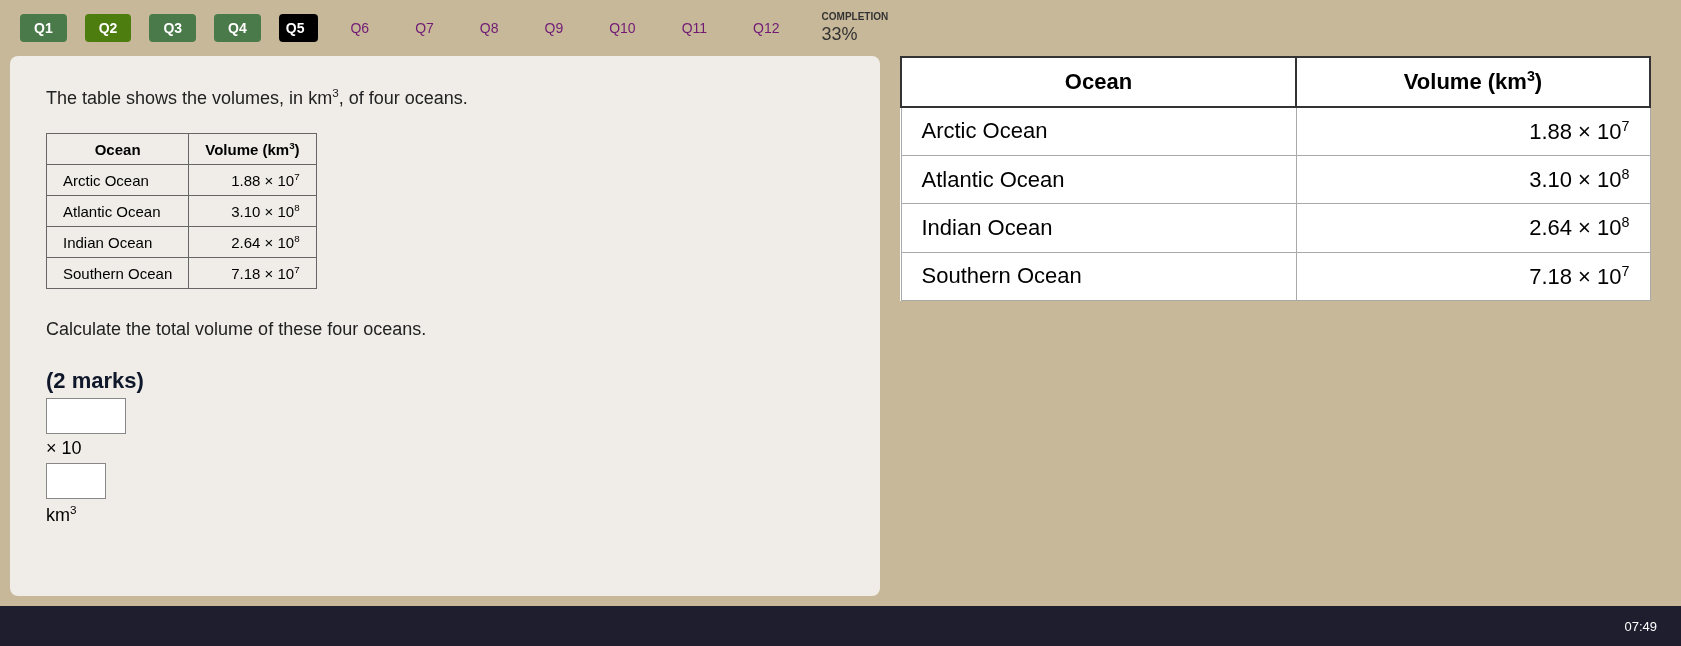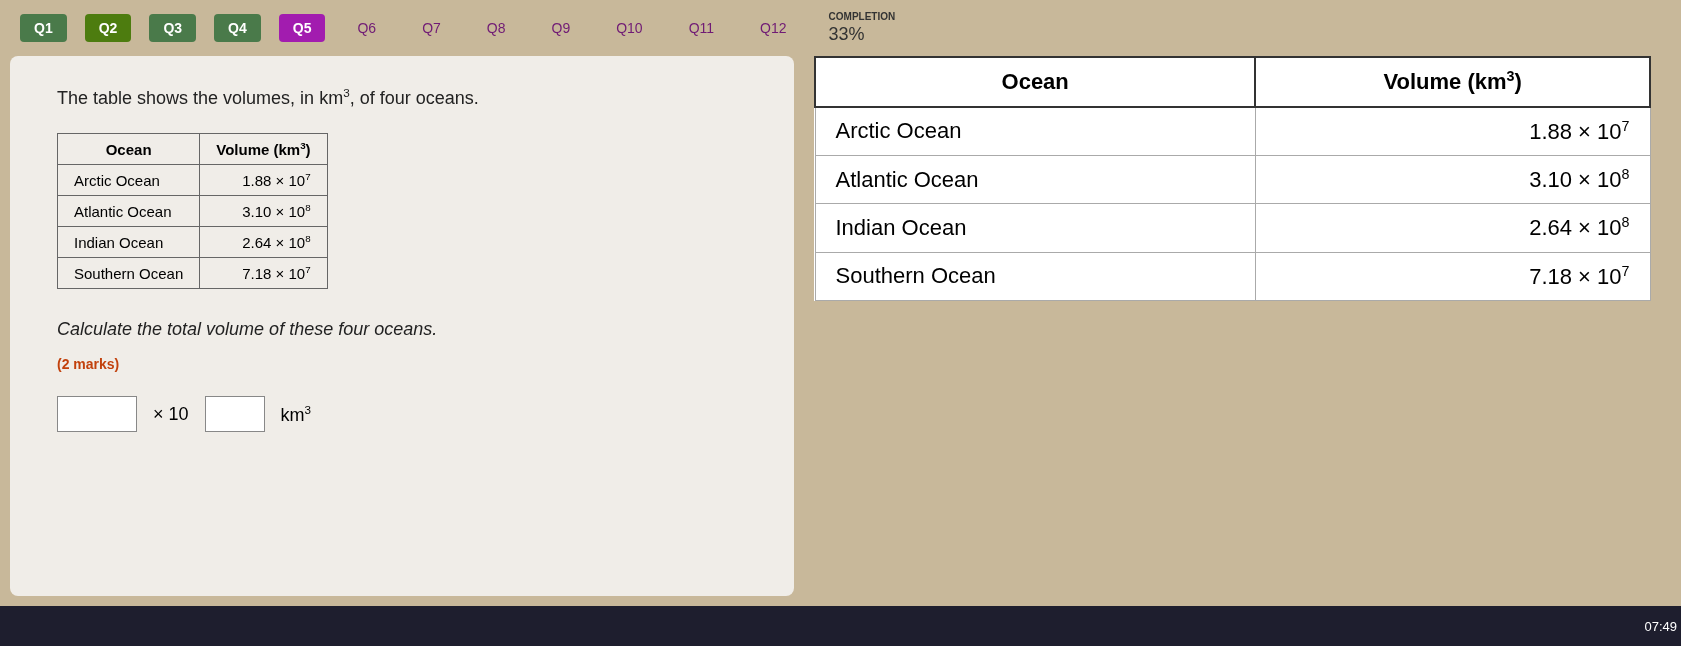--- a/index.html
+++ b/index.html
@@ -28,21 +28,21 @@
       border-radius: 4px;
       font-size: 14px;
       font-weight: bold;
       cursor: pointer;
       border: none;
       color: white;
     }
 
     .q-btn.green { background-color: #4a7a4a; }
     .q-btn.teal  { background-color: #4d7c0f; }
-    .q-btn.red   { background-color: #a21caf; }
+    .q-btn.red   { background-color: #000000; padding-left: 7px; }
     .q-btn.plain { background-color: transparent; color: #701a75; border: none; font-weight: normal; }
 
     .completion-box {
       margin-left: 10px;
       font-size: 11px;
       color: #333;
       text-align: left;
       line-height: 1.3;
     }
 
@@ -51,22 +51,22 @@
       display: flex;
       flex: 1;
       gap: 0;
       padding: 0 10px 10px 10px;
     }
 
     
     .question-panel {
       background-color: #f0ede8;
       border-radius: 8px;
-      padding: 30px 47px;
-      width: 784px;
+      padding: 30px 36px;
+      width: 870px;
       flex-shrink: 0;
       position: relative;
     }
 
     .question-text {
       font-size: 18px;
       color: #222;
       margin-bottom: 24px;
     }
 
@@ -87,36 +87,36 @@
       text-align: center;
       background-color: #f0ede8;
     }
 
     .data-table td:first-child { text-align: left; }
     .data-table td:last-child { text-align: right; }
 
     .calculate-text {
       font-size: 18px;
       color: #222;
-      margin-bottom: 16px;
-      font-style: italic;
+      margin-bottom: 28px;
     }
 
     .marks-text {
-      font-size: 14px;
-      font-weight: bold;
-      color: #c2410c;
-      margin-bottom: 24px;
+      font-size: 22px;
+      font-weight: bold;
+      color: #0f172a;
+      margin-bottom: 4px;
     }
 
     .answer-row {
       display: flex;
-      align-items: center;
-      gap: 16px;
-      font-size: 18px;
+      align-items: flex-start;
+      gap: 4px;
+      font-size: 18px;
+      flex-direction: column;
     }
 
     .answer-box {
       width: 80px;
       height: 36px;
       border: 1.5px solid #888;
       background: white;
     }
 
     .answer-exponent-box {
@@ -166,21 +166,21 @@
       vertical-align: super;
     }
 
     
     .taskbar {
       height: 40px;
       background-color: #1e1e2e;
       display: flex;
       align-items: center;
       justify-content: flex-end;
-      padding: 0 4px;
+      padding: 0 24px;
       gap: 8px;
     }
 
     .taskbar-time {
       color: white;
       font-size: 13px;
     }
   </style>
 </head>
 <body>

